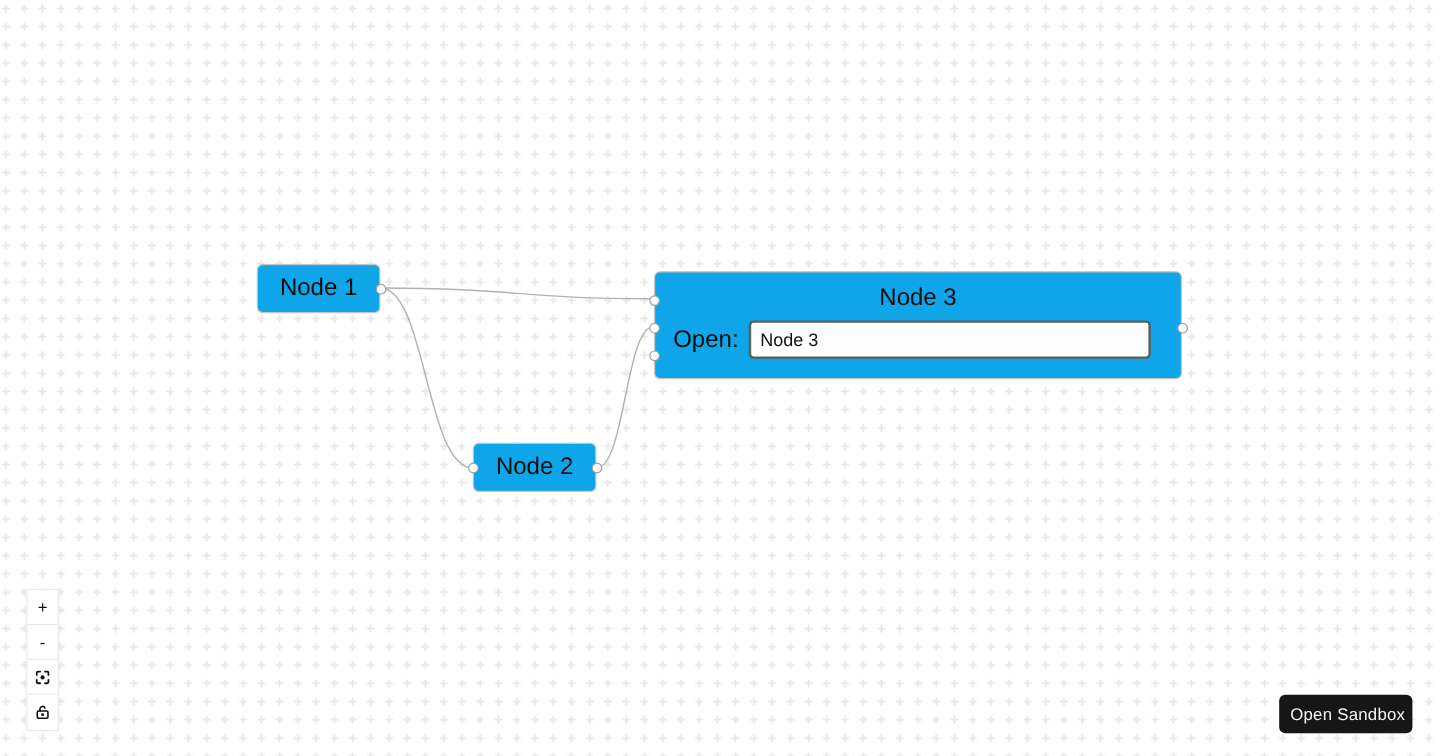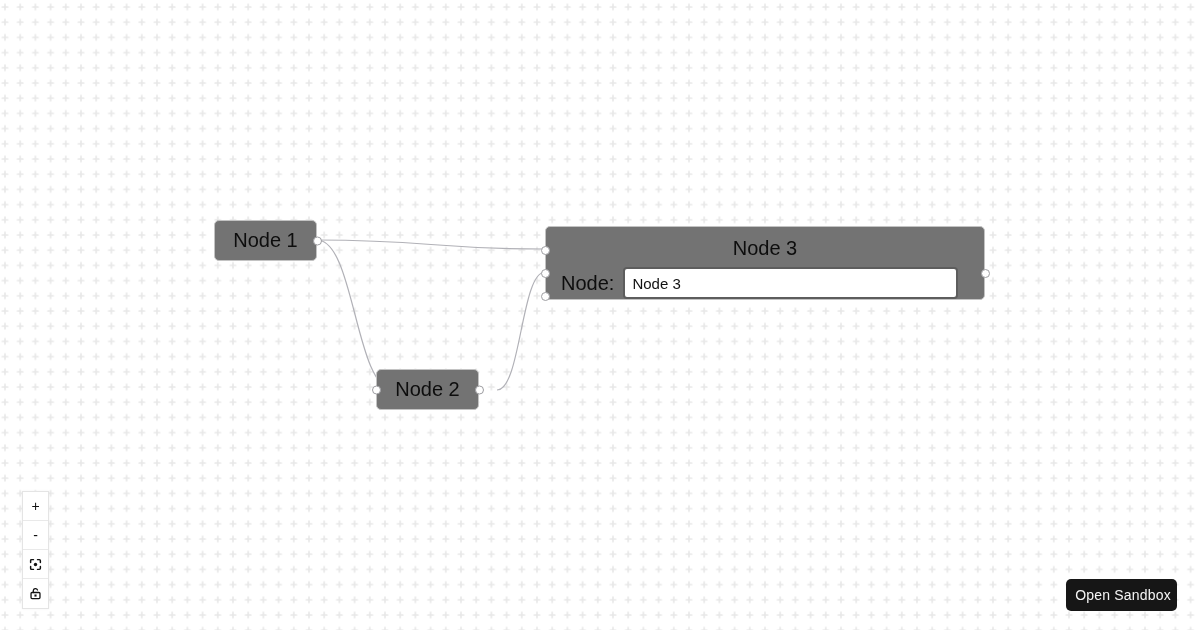--- a/index.html
+++ b/index.html
@@ -20,38 +20,38 @@
     left: 0; top: 0;
     width: 1200px; height: 630px;
   }
   .edge-path {
     fill: none;
     stroke: #b1b1b7;
     stroke-width: 1.2;
   }
   .node {
     position: absolute;
-    background: #737373;
+    background: #0ea5e9;
     border: 1px solid #c3c3c3;
     border-radius: 5px;
     color: #0d0d0d;
     z-index: 3;
   }
   .node-simple {
     width: 103px; height: 41px;
     display: flex;
     align-items: center;
     justify-content: center;
     font-size: 20px;
   }
   .node-1 { left: 214px; top: 220px; }
-  .node-2 { left: 376px; top: 369px; }
+  .node-2 { left: 394px; top: 369px; }
   .node-3 {
     left: 545px; top: 226px;
-    width: 440px; height: 74px;
+    width: 440px; height: 90px;
     padding: 8px 15px 0 15px;
   }
   .node-3 .node-title {
     text-align: center;
     font-size: 20px;
     line-height: 26px;
     margin-bottom: 6px;
   }
   .node-3 .field-row {
     display: flex;
@@ -161,21 +161,21 @@
 
   <div class="node node-simple node-2">
     <span>Node 2</span>
     <span class="handle h-left"></span>
     <span class="handle h-right"></span>
   </div>
 
   <div class="node node-3">
     <div class="node-title">Node 3</div>
     <div class="field-row">
-      <span class="field-label">Node:</span>
+      <span class="field-label">Open:</span>
       <input type="text" value="Node 3" style="">
     </div>
     <span class="handle n3-l1"></span>
     <span class="handle n3-l2"></span>
     <span class="handle n3-l3"></span>
     <span class="handle n3-r"></span>
   </div>
 
 </div>
 

